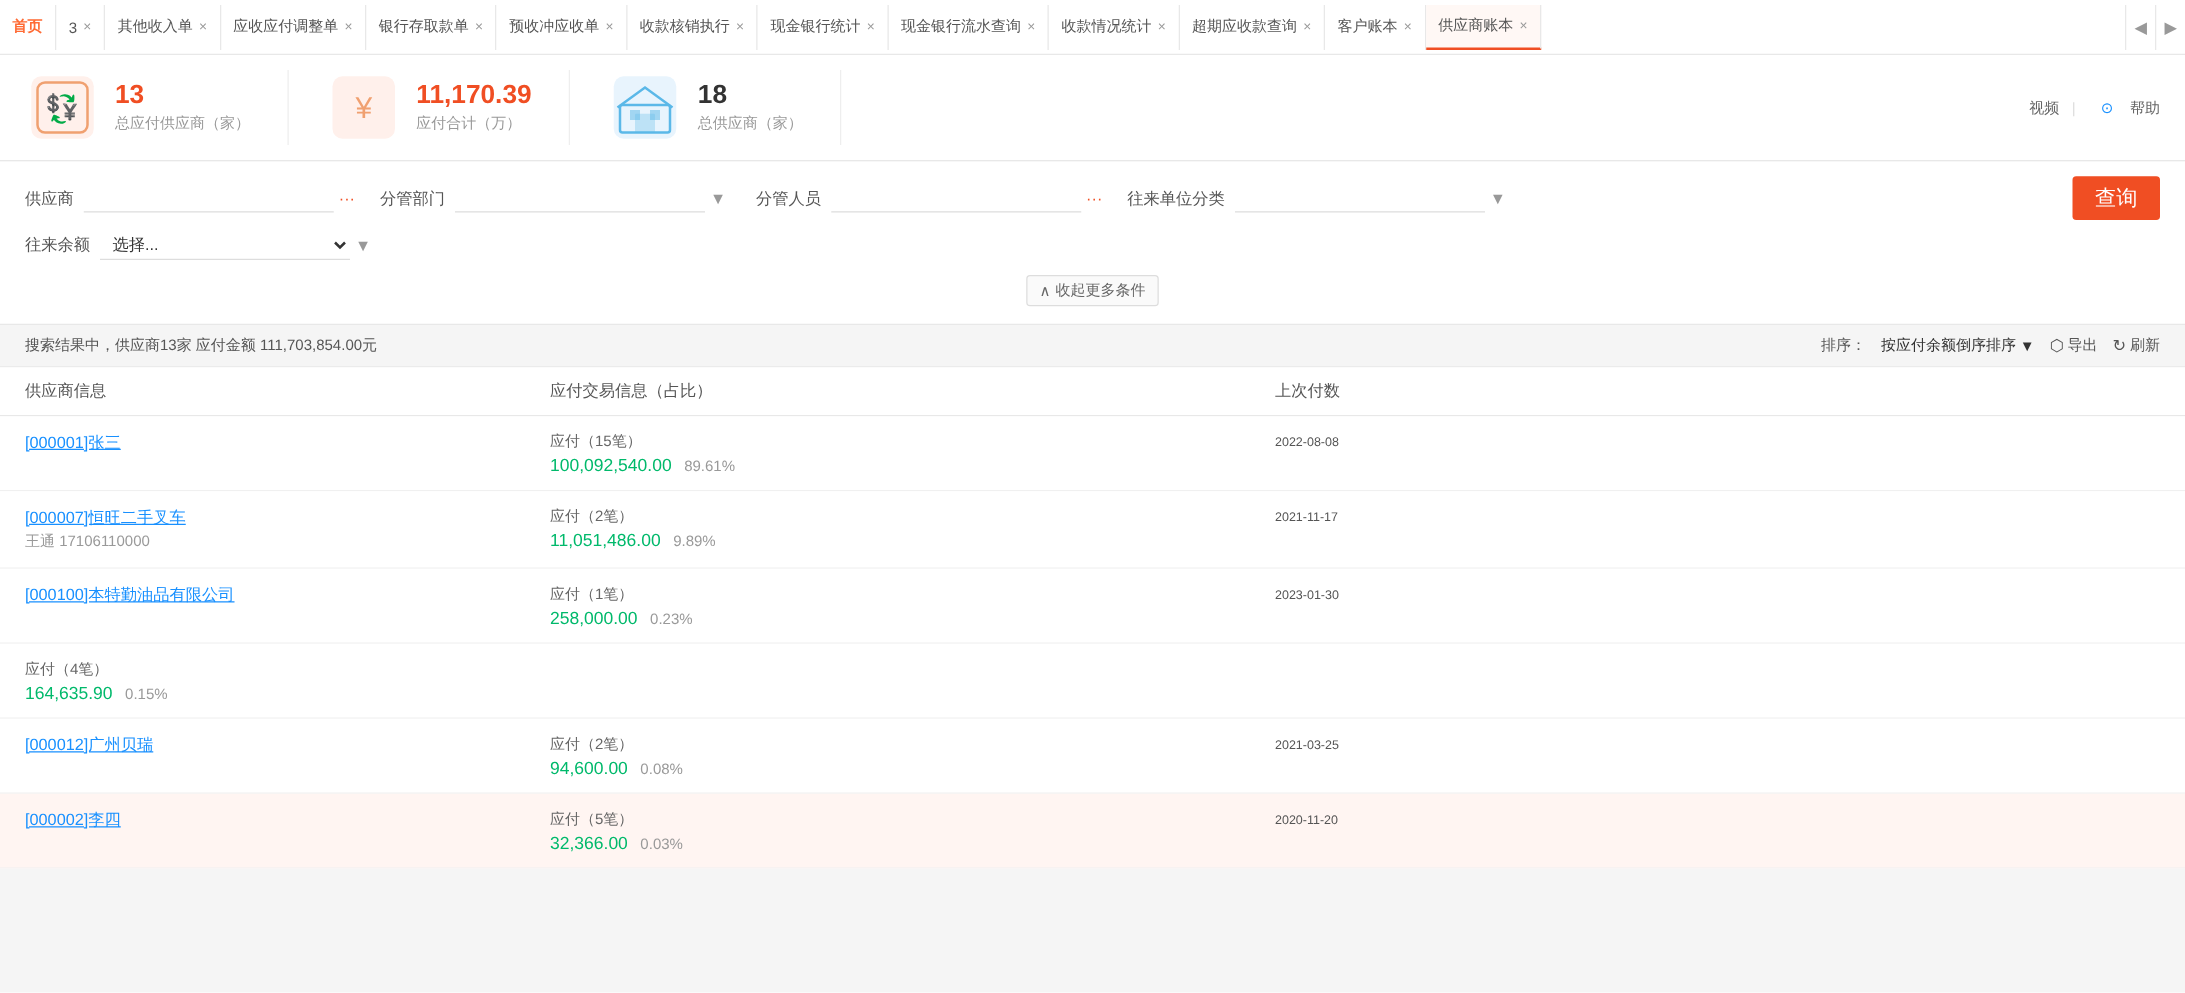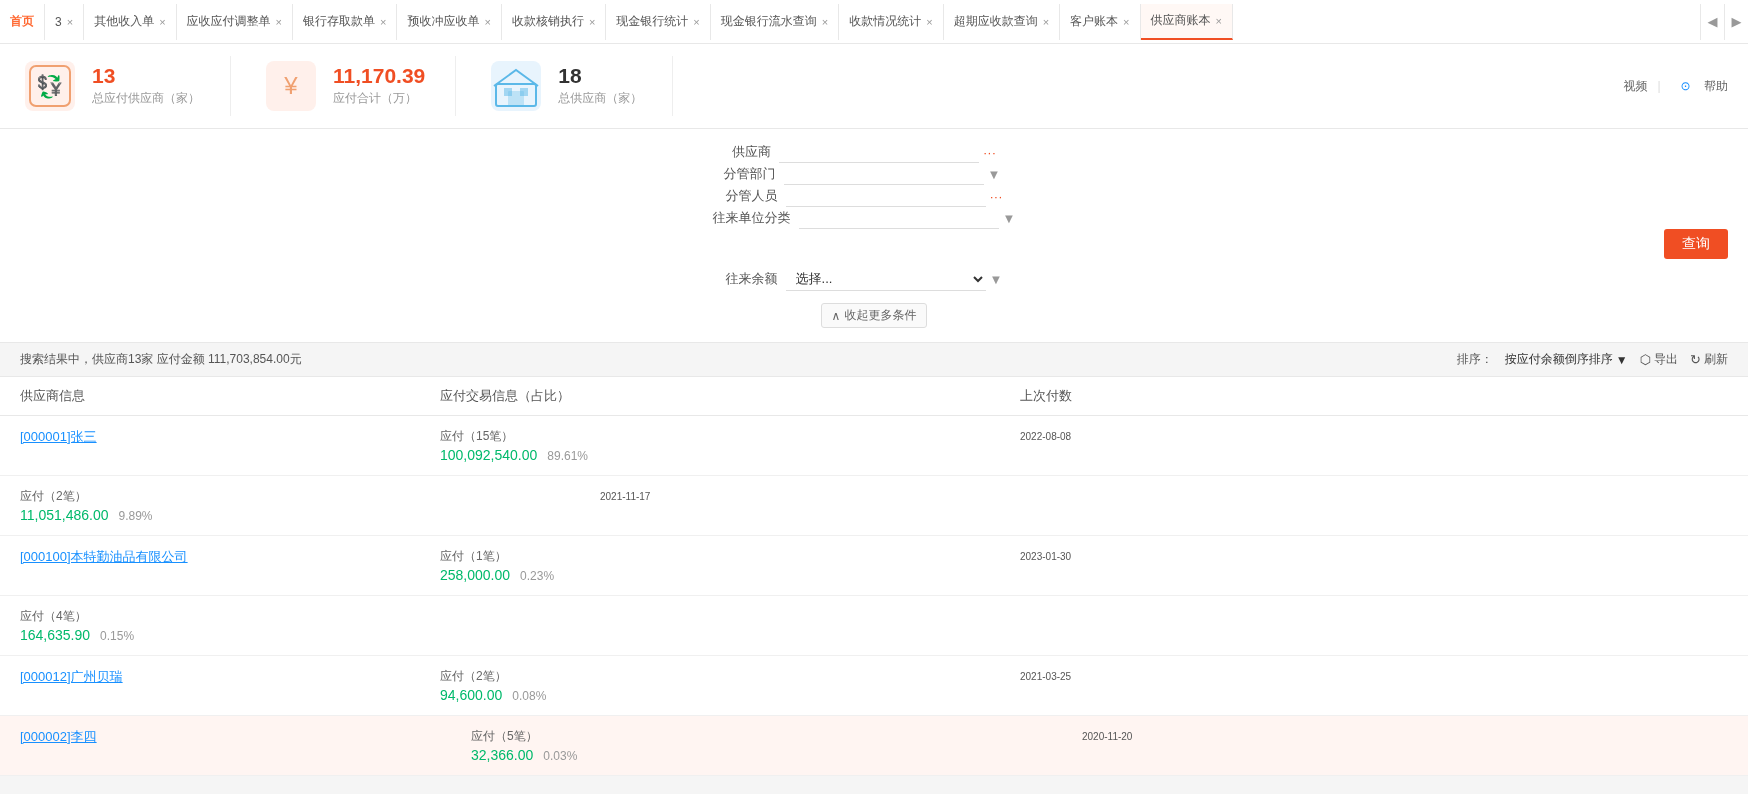--- a/index.html
+++ b/index.html
@@ -95,21 +95,20 @@
     
     .filter-area {
       background: #fff;
       padding: 12px 20px 8px 20px;
       border-bottom: 1px solid #e8e8e8;
     }
     .filter-row {
       display: flex;
       align-items: center;
       margin-bottom: 8px;
-      flex-direction: column;
     }
     .filter-item {
       display: flex;
       align-items: center;
       margin-right: 20px;
     }
     .filter-label {
       font-size: 13px;
       color: #555;
       margin-right: 8px;
@@ -138,21 +137,21 @@
     }
     .filter-dots { color: #f04e23; margin-left: 4px; cursor: pointer; }
     .filter-chevron { color: #999; margin-left: 4px; cursor: pointer; }
     .btn-query {
       background: #f04e23;
       color: #fff;
       border: none;
       padding: 6px 18px;
       border-radius: 3px;
       cursor: pointer;
-      font-size: 14px;
+      font-size: 17px;
       margin-left: auto;
     }
     .collapse-row {
       display: flex;
       justify-content: center;
       padding: 4px 0 6px 0;
     }
     .collapse-btn {
       display: flex;
       align-items: center;
@@ -215,21 +214,21 @@
     .col-transaction { flex: 0 0 580px; }
     .col-lastpay { flex: 1; }
 
     .table-row {
       display: flex;
       padding: 12px 20px;
       border-bottom: 1px solid #f0f0f0;
       background: #fff;
       align-items: flex-start;
     }
-    .table-row.highlighted { background: #fff5f2; gap: 31px; }
+    .table-row.highlighted { background: #fff5f2; }
 
     .supplier-link {
       color: #1890ff;
       text-decoration: underline;
       cursor: pointer;
       font-size: 13px;
     }
     .supplier-sub {
       font-size: 12px;
       color: #999;
@@ -462,20 +461,24 @@
       <div class="tx-row">
         <span class="tx-amount">100,092,540.00</span>
         <span class="tx-percent">89.61%</span>
       </div>
     </div>
     <div class="col-lastpay">
       <span class="last-pay-date">2022-08-08</span>
     </div>
   </div>
       <div class="table-row">
+    <div class="col-supplier">
+      <a class="supplier-link">[000007]恒旺二手叉车</a>
+      <div class="supplier-sub">王通  17106110000</div>
+    </div>
     <div class="col-transaction">
       <div class="tx-label">应付（2笔）</div>
       <div class="tx-row">
         <span class="tx-amount">11,051,486.00</span>
         <span class="tx-percent">9.89%</span>
       </div>
     </div>
     <div class="col-lastpay">
       <span class="last-pay-date">2021-11-17</span>
     </div>

